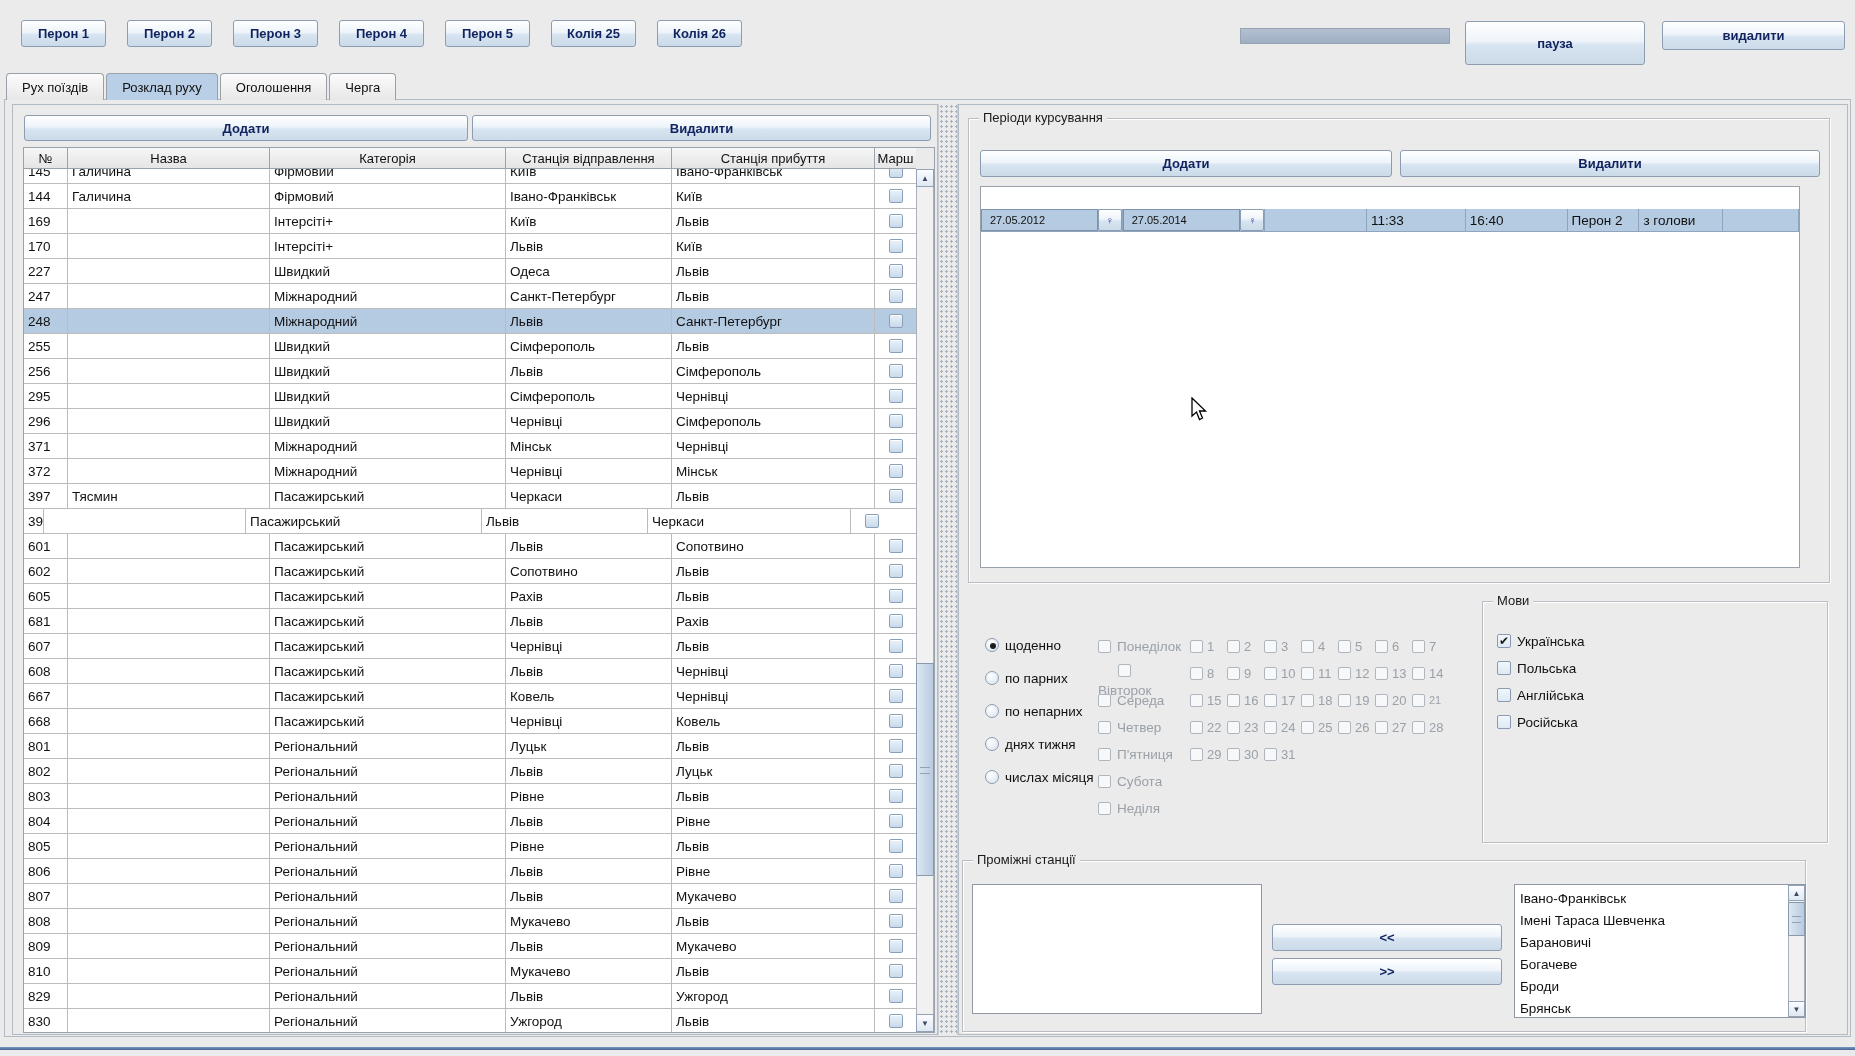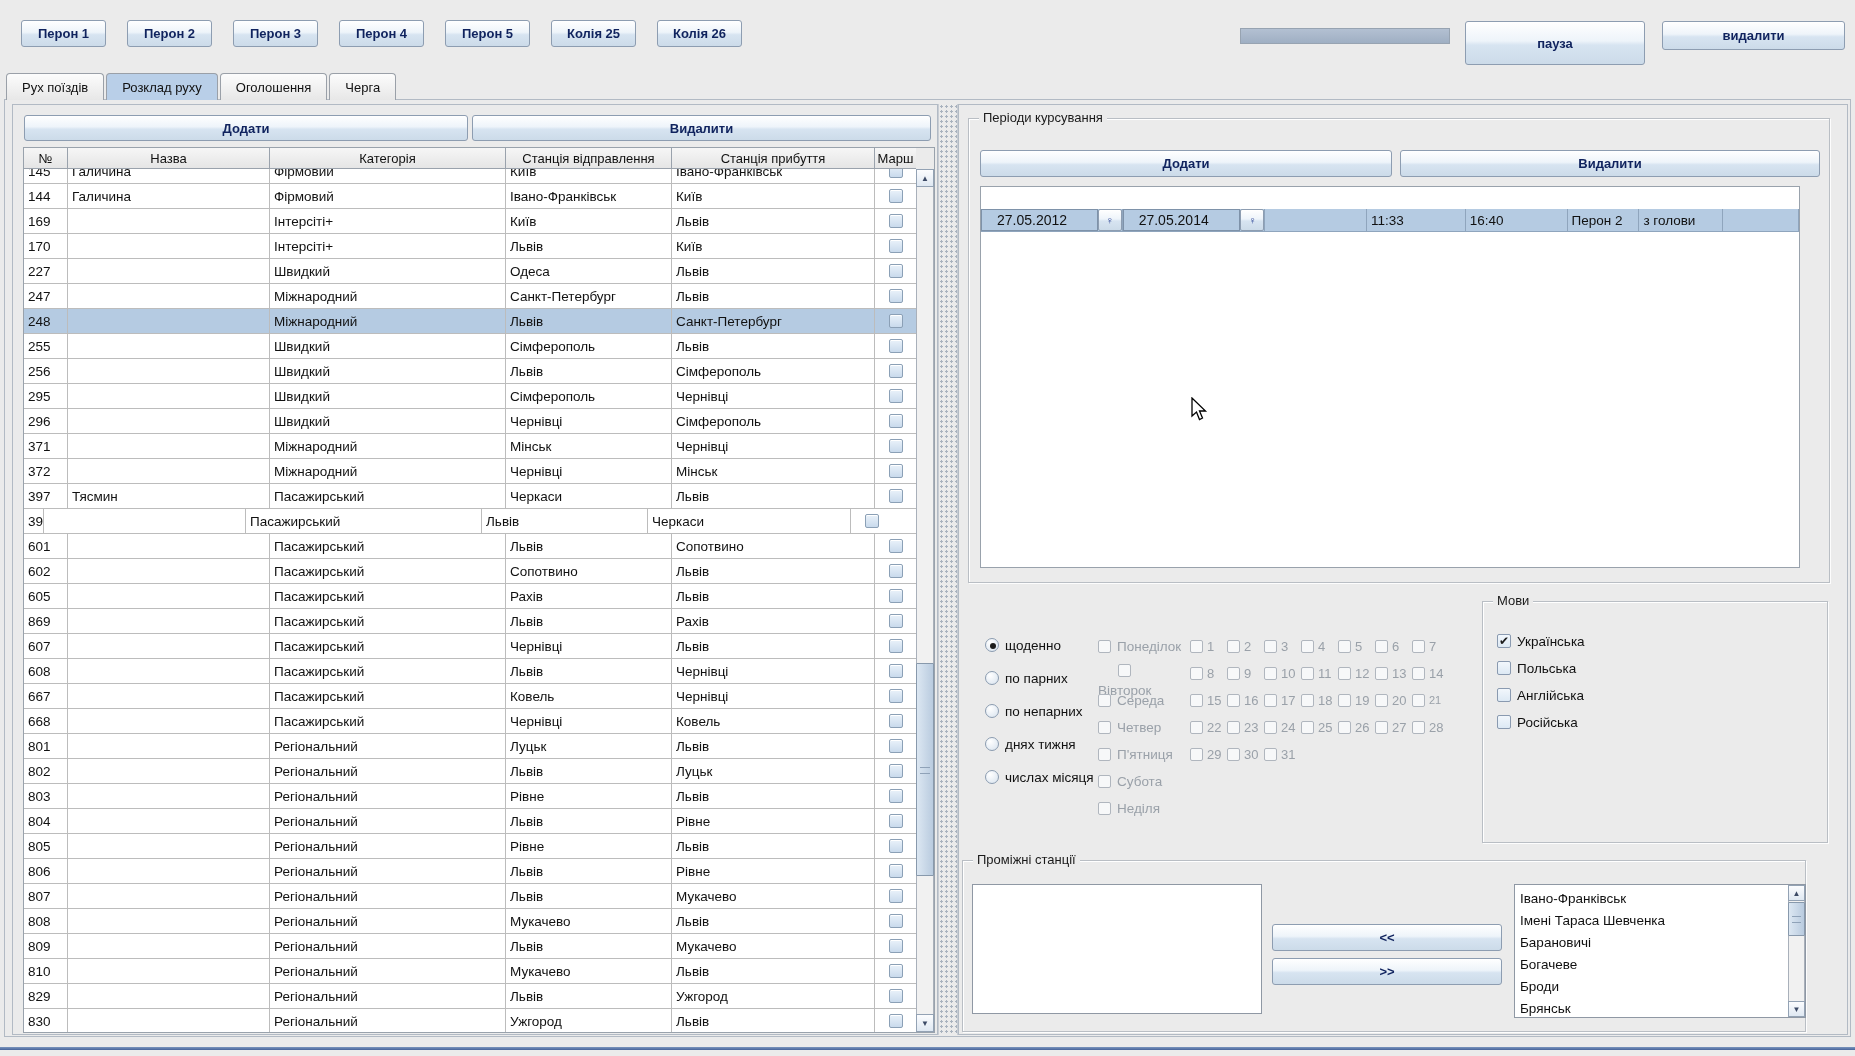--- a/index.html
+++ b/index.html
@@ -57,22 +57,22 @@
   .listbox{position:absolute;background:#fff;border:1px solid #8f98a4;}
   .listitem{height:22px;display:flex;align-items:center;padding-left:5px;font-size:13.5px;white-space:nowrap;}
   
   #splitter{position:absolute;background-color:#ebebeb;
         background-image:radial-gradient(#a8b2be 1px,transparent 1.3px);background-size:5px 5px;
         border-left:1px solid #c8cdd4;border-right:1px solid #c8cdd4;}
   
   #progress-track{position:absolute;border:1px solid #97a3b1;background:#e7e7e7;}
   #progress-fill{height:100%;background:linear-gradient(#b3c0d2,#9fafc3);}
   #bottom-frame{position:absolute;left:0;width:1855px;height:3px;background:linear-gradient(#7b95bd,#46639a);}
-  .datefield{flex:1;display:flex;align-items:center;padding-left:15px;background:#b5cbe2;
-        border:1px solid #7e92a9;height:100%;font-size:14px;overflow:hidden;white-space:nowrap;}
+  .datefield{flex:1;display:flex;align-items:center;padding-left:8px;background:#b5cbe2;
+        border:1px solid #7e92a9;height:100%;font-size:11px;overflow:hidden;white-space:nowrap;}
 </style>
 </head>
 <body>
 
 <div id="screen">
 
   <div id="platform-buttons"></div>
   <div id="progress-track" class="abs" style="left:1240px;top:28px;width:210px;height:16px;">
       <div id="progress-fill" style="width: 100%;"></div>
     </div>
@@ -276,21 +276,21 @@
         <div class="td" style="width: 44px;">605</div>
         <div class="td" style="width: 202px;"></div>
         <div class="td" style="width: 236px;">Пасажирський</div>
         <div class="td" style="width: 166px;">Рахів</div>
         <div class="td" style="width: 203px;">Львів</div>
         <div class="td center" style="width: 41px;">
           <span class="cb3d"></span>
         </div>
       </div>
       <div class="trow">
-        <div class="td" style="width: 44px;">869</div>
+        <div class="td" style="width: 44px;">681</div>
         <div class="td" style="width: 202px;"></div>
         <div class="td" style="width: 236px;">Пасажирський</div>
         <div class="td" style="width: 166px;">Львів</div>
         <div class="td" style="width: 203px;">Рахів</div>
         <div class="td center" style="width: 41px;">
           <span class="cb3d"></span>
         </div>
       </div>
       <div class="trow">
         <div class="td" style="width: 44px;">607</div>

